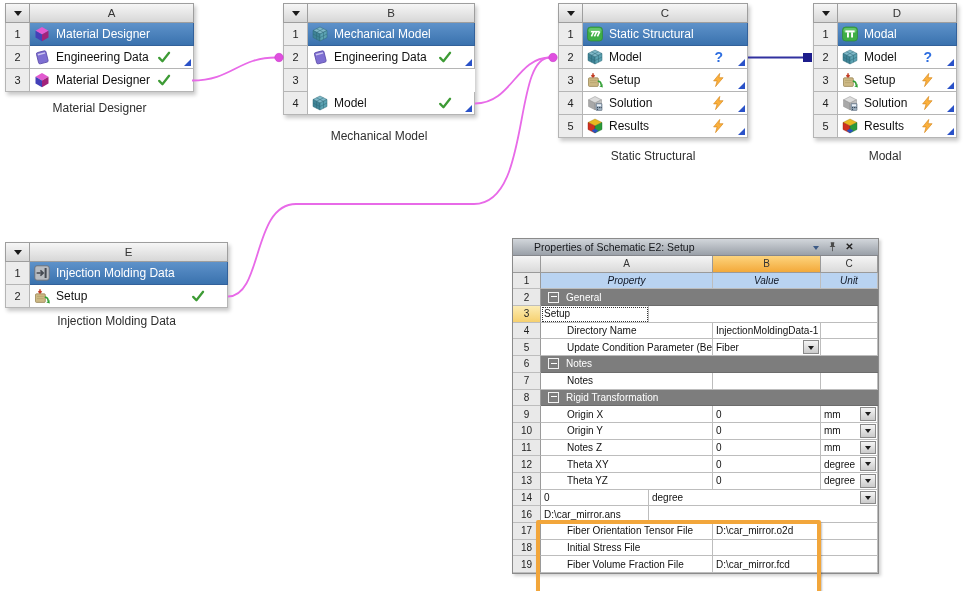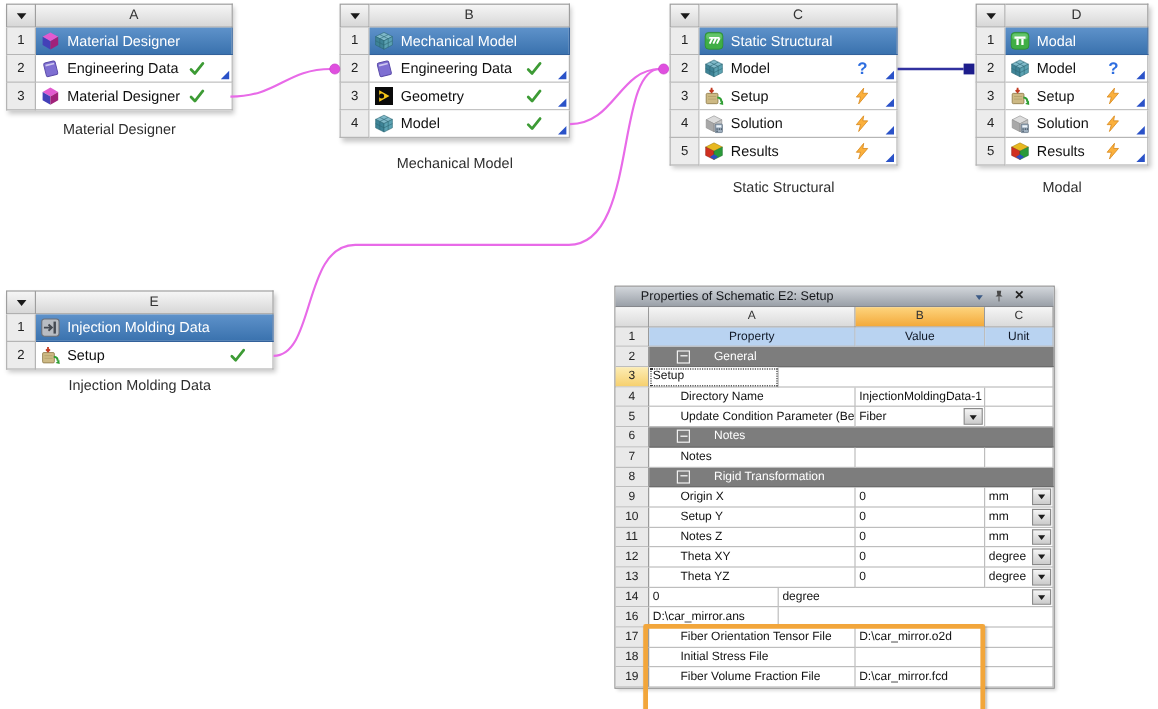--- a/index.html
+++ b/index.html
@@ -52,24 +52,24 @@
         font-size:10px;color:#222;}
   .pnum.amber{background:linear-gradient(#fcecb4,#f6d06e);}
   .pa{width:172px;flex:0 0 172px;}
   .pb{width:108px;flex:0 0 108px;}
   .pc{flex:1;}
   .pa,.pb,.pc{box-sizing:border-box;border-right:1px solid #bdbdbd;border-bottom:1px solid #bdbdbd;
         display:flex;align-items:center;padding:0 3px;position:relative;white-space:nowrap;overflow:hidden;color:#111;}
   .ch{background:linear-gradient(#f5f5f5,#dadada);justify-content:center;color:#333;border-right:1px solid #9a9a9a;
         border-bottom:1px solid #9a9a9a;}
   .ch-sel{background:linear-gradient(#fdd47d,#f3a93a);}
-  .hrow .pa,.hrow .pb,.hrow .pc{background:#b9d3f1;justify-content:center;color:#101826;}
+  .hrow .pa,.hrow .pb,.hrow .pc{background:#b9d3f1;justify-content:center;color:#101826;font-style:italic;}
   .indent{padding-left:26px;}
-  .psec{flex:1;box-sizing:border-box;background:#7d7d7d;color:#fff;display:flex;align-items:center;gap:20px;
-        padding-left:23px;border-bottom:1px solid #6c6c6c;white-space:nowrap;overflow:hidden;cursor:pointer;}
+  .psec{flex:1;box-sizing:border-box;background:#7d7d7d;color:#fff;display:flex;align-items:center;gap:7px;
+        padding-left:7px;border-bottom:1px solid #6c6c6c;white-space:nowrap;overflow:hidden;cursor:pointer;}
   .collapse{width:9px;height:9px;flex:0 0 9px;border:1px solid #f2f2f2;position:relative;}
   .collapse::after{content:"";position:absolute;left:1.5px;right:1.5px;top:3.5px;height:1px;background:#fff;}
   .dotted{outline:1px dotted #333;outline-offset:-2px;background:#fff;}
   .combo{position:absolute;right:1px;top:1px;bottom:1px;width:14px;background:linear-gradient(#f5f5f5,#cbcbcb);
         border:1px solid #8a8a8a;display:flex;align-items:center;justify-content:center;cursor:pointer;}
   .combo::after{content:"";width:0;height:0;border:3.5px solid transparent;border-top:4px solid #1c1c1c;margin-top:3.5px;}
   .hl{position:absolute;left:23px;top:281px;width:277px;height:67px;border:4px solid #f2a63b;border-radius:2px;
       z-index:6;pointer-events:none;box-shadow:1px 2px 2px rgba(0,0,0,.25);}
   .hidden-defs{position:absolute;width:0;height:0;overflow:hidden;}
 </style>
@@ -241,30 +241,20 @@
           </svg>
         <span>Engineering Data</span>
         <svg class="status-svg">
             <use href="#i-check"></use>
           </svg>
         <span class="corner"></span>
       </div>
     </div>
     <div class="sys-row">
       <div class="num-cell">3</div>
-      <div class="main-cell">
-        <svg class="cicon">
-            <use href="#i-geom"></use>
-          </svg>
-        <span>Geometry</span>
-        <svg class="status-svg">
-            <use href="#i-check"></use>
-          </svg>
-        <span class="corner"></span>
-      </div>
     </div>
     <div class="sys-row">
       <div class="num-cell">4</div>
       <div class="main-cell">
         <svg class="cicon">
             <use href="#i-model"></use>
           </svg>
         <span>Model</span>
         <svg class="status-svg">
             <use href="#i-check"></use>
@@ -540,21 +530,21 @@
       <div class="pb">
           <span>0</span>
         </div>
       <div class="pc">
           <span>mm</span>
           <span class="combo"></span>
         </div>
     </div>
     <div class="prow">
       <div class="pnum">10</div>
-      <div class="pa indent">Setup Y</div>
+      <div class="pa indent">Origin Y</div>
       <div class="pb">
           <span>0</span>
         </div>
       <div class="pc">
           <span>mm</span>
           <span class="combo"></span>
         </div>
     </div>
     <div class="prow">
       <div class="pnum">11</div>

